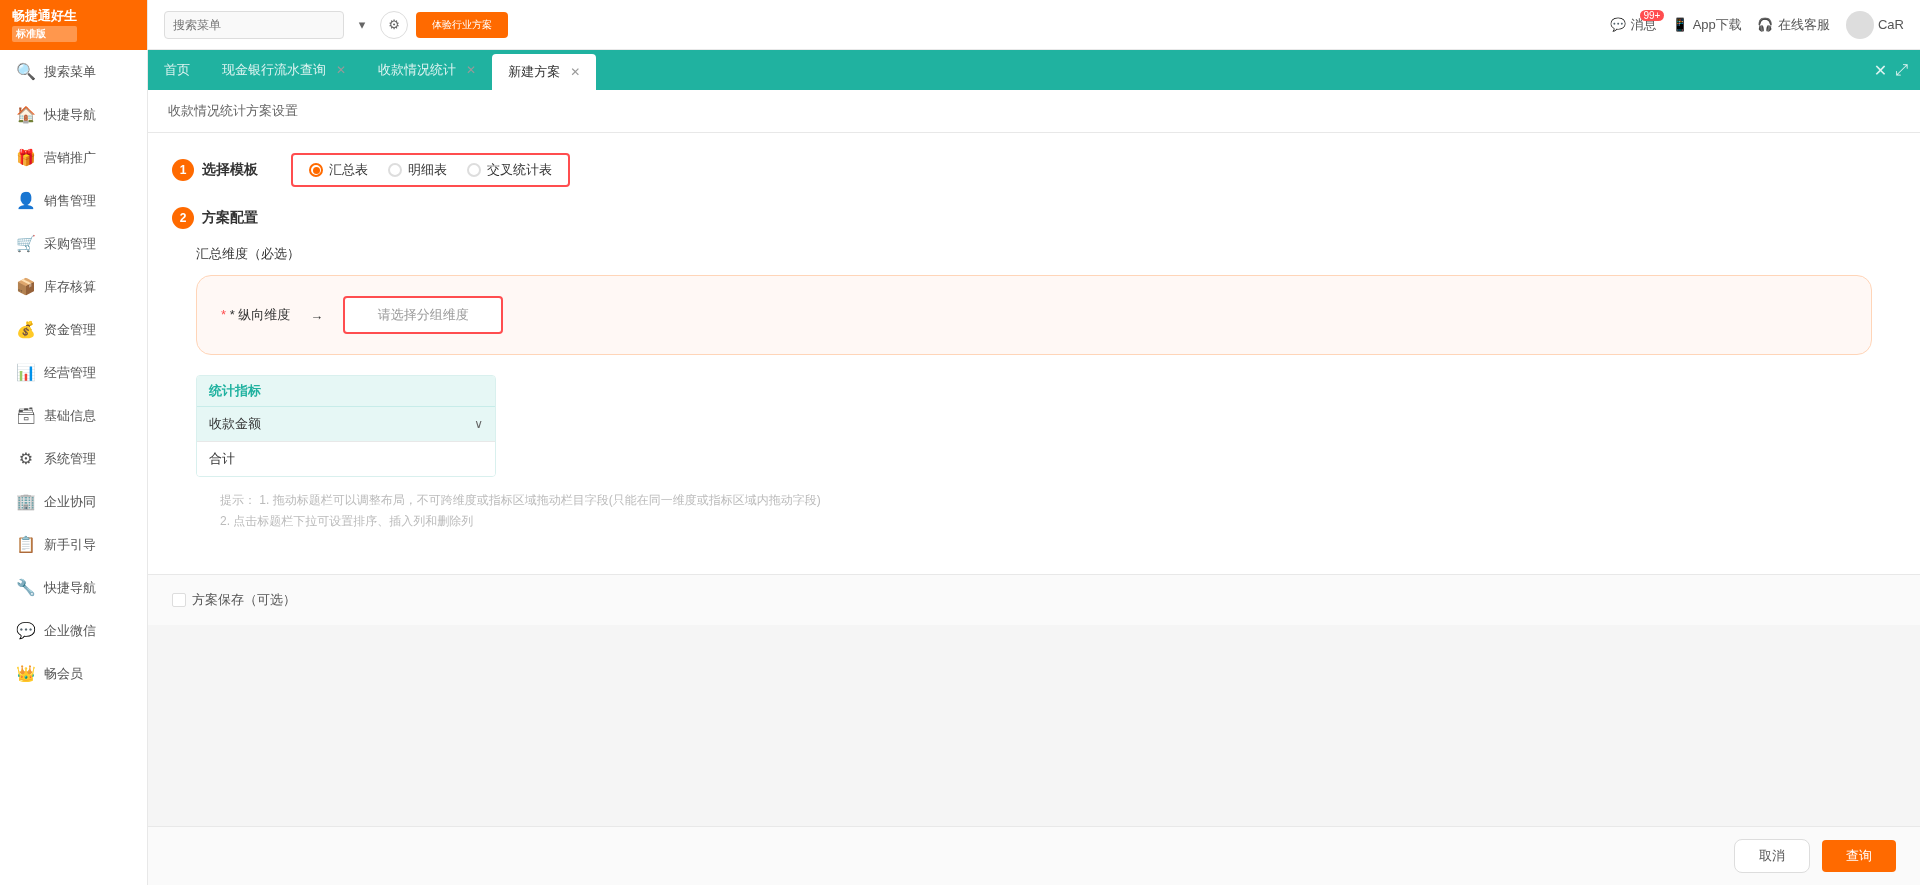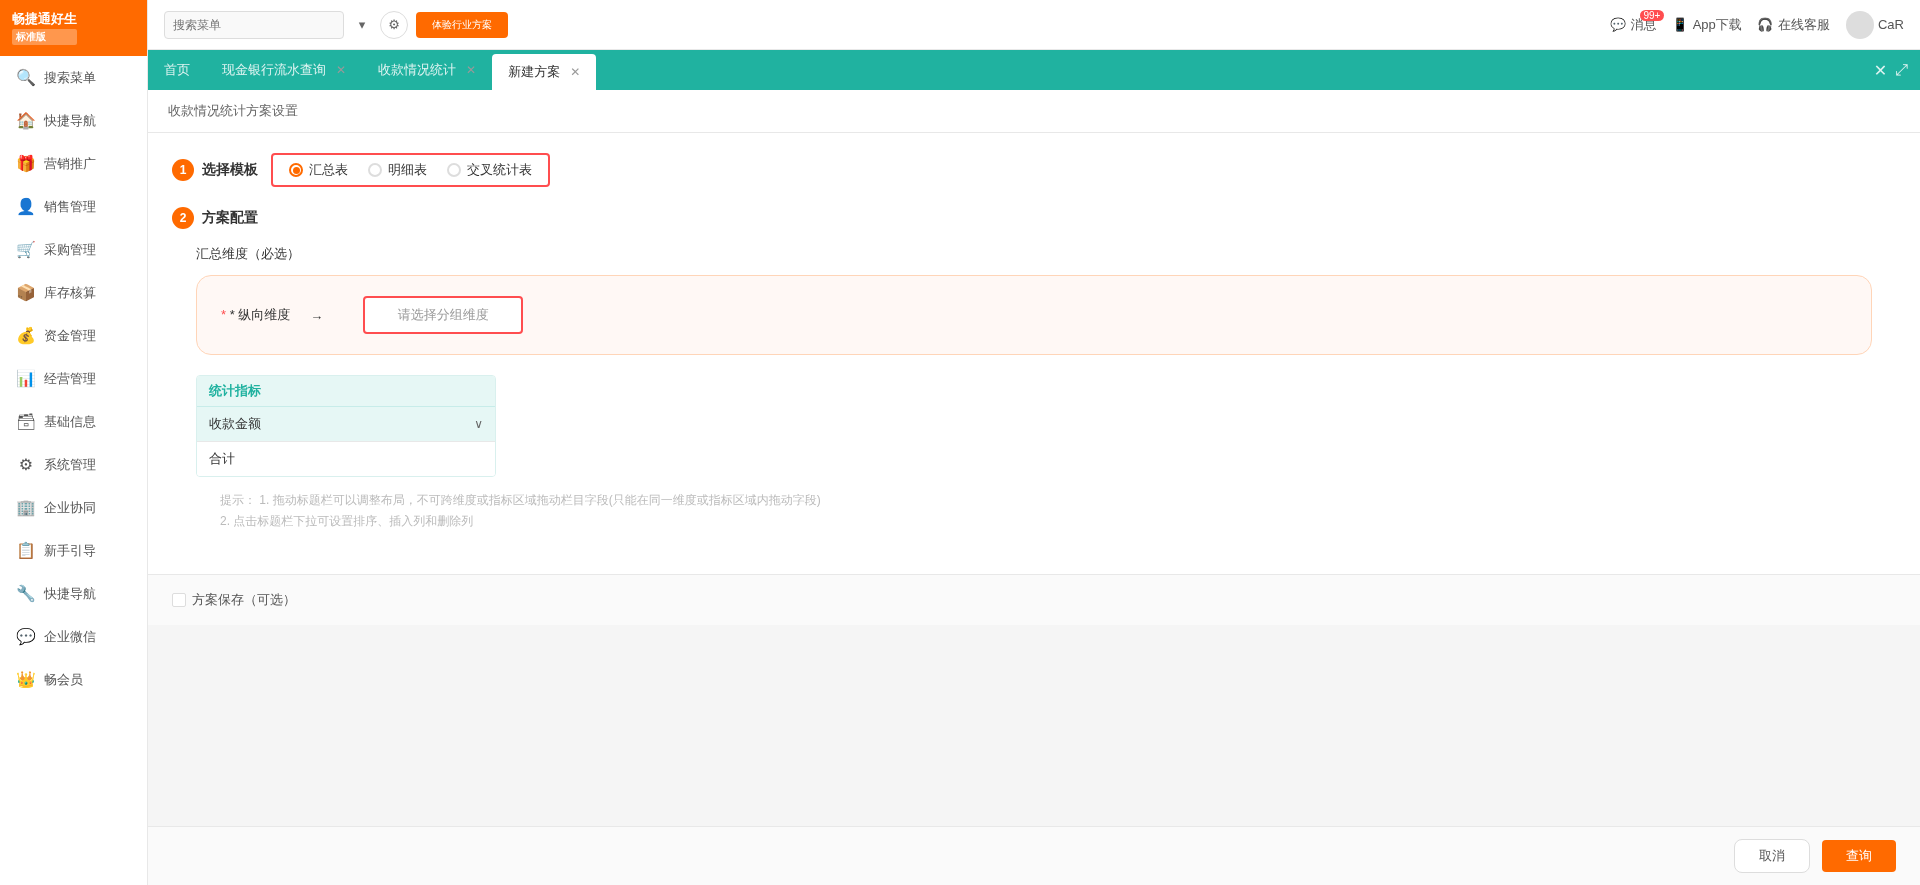--- a/index.html
+++ b/index.html
@@ -1,20 +1,20 @@
 <!DOCTYPE html>
 <html><head>
   <meta charset="utf-8">
   <style>
     * { margin: 0; padding: 0; box-sizing: border-box; }
     body { font-family: 'Microsoft YaHei', Arial, sans-serif; font-size: 13px; color: #333; background: #f5f5f5; width: 1920px; height: 885px; overflow: hidden; display: flex; }
 
     
     .sidebar { width: 148px; background: #fff; height: 885px; display: flex; flex-direction: column; border-right: 1px solid #e8e8e8; flex-shrink: 0; }
-    .sidebar-logo { height: 56px; background: #ff6a00; display: flex; align-items: center; padding: 0 12px; color: #fff; font-size: 14px; font-weight: bold; }
+    .sidebar-logo { height: 50px; background: #ff6a00; display: flex; align-items: center; padding: 0 12px; color: #fff; font-size: 14px; font-weight: bold; }
     .sidebar-logo-text { font-size: 13px; line-height: 1.2; }
     .sidebar-tag { font-size: 10px; background: rgba(255,255,255,0.3); padding: 1px 4px; border-radius: 2px; margin-top: 2px; }
     .sidebar-item { display: flex; align-items: center; padding: 12px 16px; cursor: pointer; color: #555; gap: 8px; font-size: 13px; }
     .sidebar-icon { font-size: 16px; width: 20px; text-align: center; }
 
     
     .main { flex: 1; display: flex; flex-direction: column; height: 885px; overflow: hidden; }
 
     
     .topbar { height: 50px; background: #fff; display: flex; align-items: center; padding: 0 16px; border-bottom: 1px solid #e8e8e8; justify-content: space-between; }
@@ -41,35 +41,35 @@
 
     
     .page-header { background: #fff; padding: 12px 20px; font-size: 13px; color: #666; border-bottom: 1px solid #e8e8e8; }
 
     
     .form-section { background: #fff; margin: 0; padding: 20px 24px; }
 
     
     .step-row { display: flex; align-items: center; margin-bottom: 20px; }
     .step-badge { width: 22px; height: 22px; border-radius: 50%; background: #ff6a00; color: #fff; display: flex; align-items: center; justify-content: center; font-size: 12px; font-weight: bold; margin-right: 8px; flex-shrink: 0; }
-    .step-label { font-size: 14px; font-weight: bold; color: #333; margin-right: 4px; }
+    .step-label { font-size: 14px; font-weight: bold; color: #333; margin-right: 24px; }
     .radio-group { display: flex; align-items: center; gap: 20px; border: 2px solid #ff4d4f; padding: 6px 16px; border-radius: 4px; margin-left: 9px; }
     .radio-item { display: flex; align-items: center; gap: 6px; cursor: pointer; font-size: 13px; }
     .radio-dot { width: 14px; height: 14px; border-radius: 50%; border: 2px solid #ddd; display: flex; align-items: center; justify-content: center; }
     .radio-dot.checked { border-color: #ff6a00; }
     .radio-dot.checked::after { content: ''; width: 7px; height: 7px; background: #ff6a00; border-radius: 50%; display: block; }
     .step2-row { display: flex; align-items: center; margin-bottom: 16px; }
 
     
     .config-area { background: #fff; padding: 0 24px 20px; }
     .config-label { font-size: 13px; color: #333; margin-bottom: 12px; }
 
     
     .dimension-area { background: #fff8f5; border: 1px solid #ffd5b8; border-radius: 15px; padding: 20px 24px; margin-bottom: 20px; display: flex; align-items: center; gap: 20px; }
-    .dimension-select-btn { border: 2px solid #ff4d4f; border-radius: 4px; padding: 8px 20px; font-size: 13px; color: #999; cursor: pointer; background: #fff; min-width: 160px; text-align: center; margin-left: 20px; }
+    .dimension-select-btn { border: 2px solid #ff4d4f; border-radius: 4px; padding: 8px 20px; font-size: 13px; color: #999; cursor: pointer; background: #fff; min-width: 160px; text-align: center; }
 
     
     .indicator-section { margin: 0 24px 20px; background: #fff; }
     .indicator-header { font-size: 13px; color: #333; margin-bottom: 10px; display: flex; align-items: center; gap: 12px; }
     .indicator-tag { background: #e6f7ff; border: 1px solid #91d5ff; color: #1890ff; font-size: 11px; padding: 1px 6px; border-radius: 3px; }
     .indicator-tag-gray { background: #f5f5f5; border: 1px solid #ddd; color: #999; font-size: 11px; padding: 1px 6px; border-radius: 3px; }
 
     .indicator-table { border: 1px solid #d9f0ee; border-radius: 4px; overflow: hidden; min-width: 300px; display: inline-block; }
     .indicator-table-header { background: #e6f7f5; padding: 6px 12px; font-size: 13px; color: #20b2a0; font-weight: bold; }
     .indicator-cell { padding: 8px 12px; display: flex; align-items: center; justify-content: space-between; background: #e6f7f5; border-top: 1px solid #c7ece9; }

